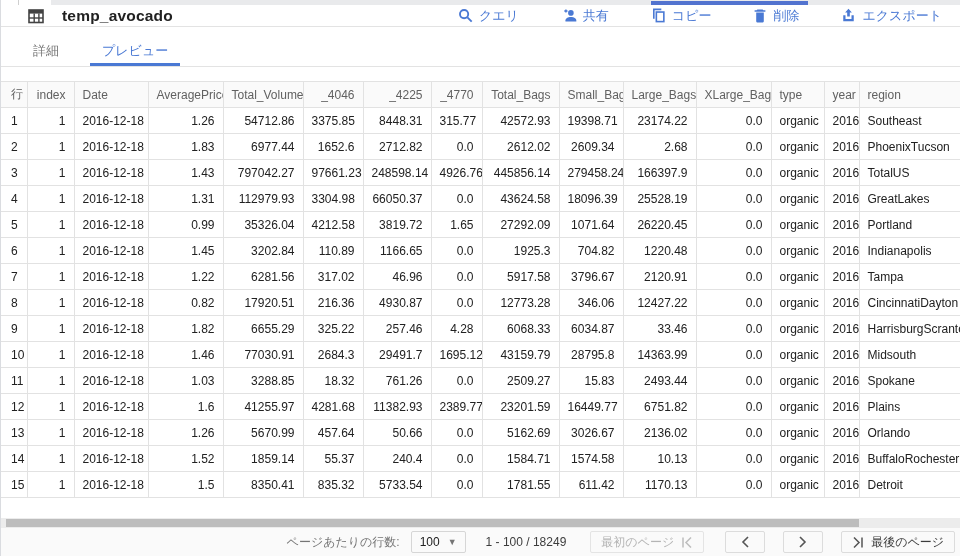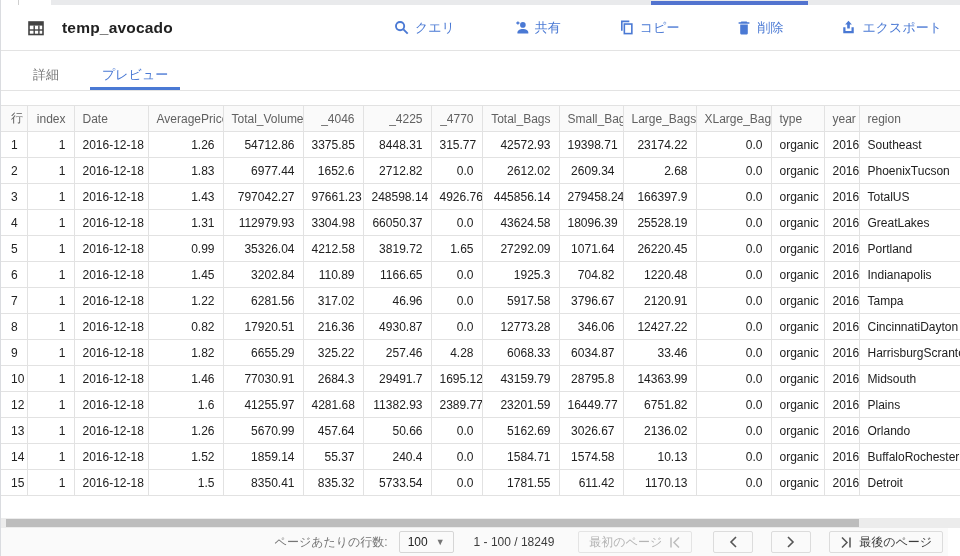--- a/index.html
+++ b/index.html
@@ -8,45 +8,45 @@
     font-family: "Liberation Sans", sans-serif;
     background:#fff; color:#212121; overflow:hidden; position:relative;
     border-left:1px solid #dadce0;
   }
   
   .browser-strip { position:relative; height:5px; background:#fff; }
   .strip-bg { position:absolute; left:50px; right:0; top:0; height:5px; background:#e9eaec; }
   .strip-tick { position:absolute; left:17px; top:0; width:1px; height:5px; background:#cfcfcf; }
   .strip-accent { position:absolute; left:650px; width:157px; top:1px; height:4px; background:#5273cf; }
   
-  .title-bar { height:46px; display:flex; align-items:center; padding:0 10px 0 26px; border-bottom:1px solid #e3e3e3; background:#fff; }
+  .title-bar { height:22px; display:flex; align-items:center; padding:0 10px 0 26px; border-bottom:1px solid #e3e3e3; background:#fff; }
   .table-glyph { width:18px; height:18px; margin-right:17px; flex:none; }
   .page-title { font-size:15.5px; font-weight:bold; color:#212121; letter-spacing:.2px; }
-  .actions { margin-left:auto; display:flex; align-items:center; gap:58px; padding-right:8px; }
+  .actions { margin-left:auto; display:flex; align-items:center; gap:42px; padding-right:8px; }
   .action-btn { display:flex; align-items:center; gap:6px; color:#4a79d4; font-size:13px; cursor:pointer; white-space:nowrap; }
   .action-btn svg { flex:none; }
   
   .tab-bar { height:40px; display:flex; align-items:stretch; padding-left:20px; border-bottom:1px solid #e3e3e3; background:#fff; }
   .tab { font-size:13px; color:#767676; padding:15px 12px 0; margin-right:19px; border-bottom:3px solid transparent; cursor:pointer; }
   .tab.active { color:#4a79d4; border-bottom-color:#4a79d4; }
   
   .table-gap { height:14px; }
   table { width:960px; border-collapse:collapse; table-layout:fixed; font-size:12px; }
   th, td { height:26px; padding:0 8px; white-space:nowrap; overflow:hidden;
            border:1px solid #e2e2e2; border-left:none; }
   th { background:#fafafa; color:#616161; font-weight:normal; }
   td { color:#212121; background:#fff; }
   th:first-child, td:first-child { padding-left:10px; }
   .a-left { text-align:left; }
   .a-right { text-align:right; }
   
   .hscroll { position:absolute; left:0; right:0; bottom:28px; height:10px; background:#ececec; }
   .hscroll-thumb { position:absolute; left:5px; top:1px; width:853px; height:8px; background:#bdbdbd; }
   
-  .page-bar { position:absolute; left:0; right:12px; bottom:0; height:28px; background:#fafafa;
+  .page-bar { position:absolute; left:0; right:0; bottom:0; height:28px; background:#fafafa;
               display:flex; align-items:center; justify-content:flex-end; font-size:12px; padding-right:5px; }
   .rpp-label { color:#757575; }
   .rpp-select { margin-left:11px; height:22px; display:flex; align-items:center; gap:8px;
                 border:1px solid #d6d6d6; border-radius:2px; background:#fafafa; padding:0 8px; cursor:pointer; color:#212121; }
   .caret { color:#757575; font-size:9px; }
   .range-text { margin-left:20px; color:#3c3c3c; }
   .pg-btn { height:22px; display:flex; align-items:center; gap:7px; border:1px solid #dcdcdc;
             border-radius:2px; background:#fafafa; padding:0 10px; cursor:pointer; color:#3c3c3c; white-space:nowrap; }
   .pg-btn.disabled { color:#b4b4b4; border-color:#e4e4e4; cursor:default; }
   .pg-first { margin-left:24px; }
@@ -322,20 +322,37 @@
         <td class="a-right">1695.12</td>
         <td class="a-right">43159.79</td>
         <td class="a-right">28795.8</td>
         <td class="a-right">14363.99</td>
         <td class="a-right">0.0</td>
         <td class="a-left">organic</td>
         <td class="a-left">2016</td>
         <td class="a-left">Midsouth</td>
       </tr>
       <tr>
+        <td class="a-left">11</td>
+        <td class="a-right">1</td>
+        <td class="a-left">2016-12-18</td>
+        <td class="a-right">1.03</td>
+        <td class="a-right">3288.85</td>
+        <td class="a-right">18.32</td>
+        <td class="a-right">761.26</td>
+        <td class="a-right">0.0</td>
+        <td class="a-right">2509.27</td>
+        <td class="a-right">15.83</td>
+        <td class="a-right">2493.44</td>
+        <td class="a-right">0.0</td>
+        <td class="a-left">organic</td>
+        <td class="a-left">2016</td>
+        <td class="a-left">Spokane</td>
+      </tr>
+      <tr>
         <td class="a-left">12</td>
         <td class="a-right">1</td>
         <td class="a-left">2016-12-18</td>
         <td class="a-right">1.6</td>
         <td class="a-right">41255.97</td>
         <td class="a-right">4281.68</td>
         <td class="a-right">11382.93</td>
         <td class="a-right">2389.77</td>
         <td class="a-right">23201.59</td>
         <td class="a-right">16449.77</td>

